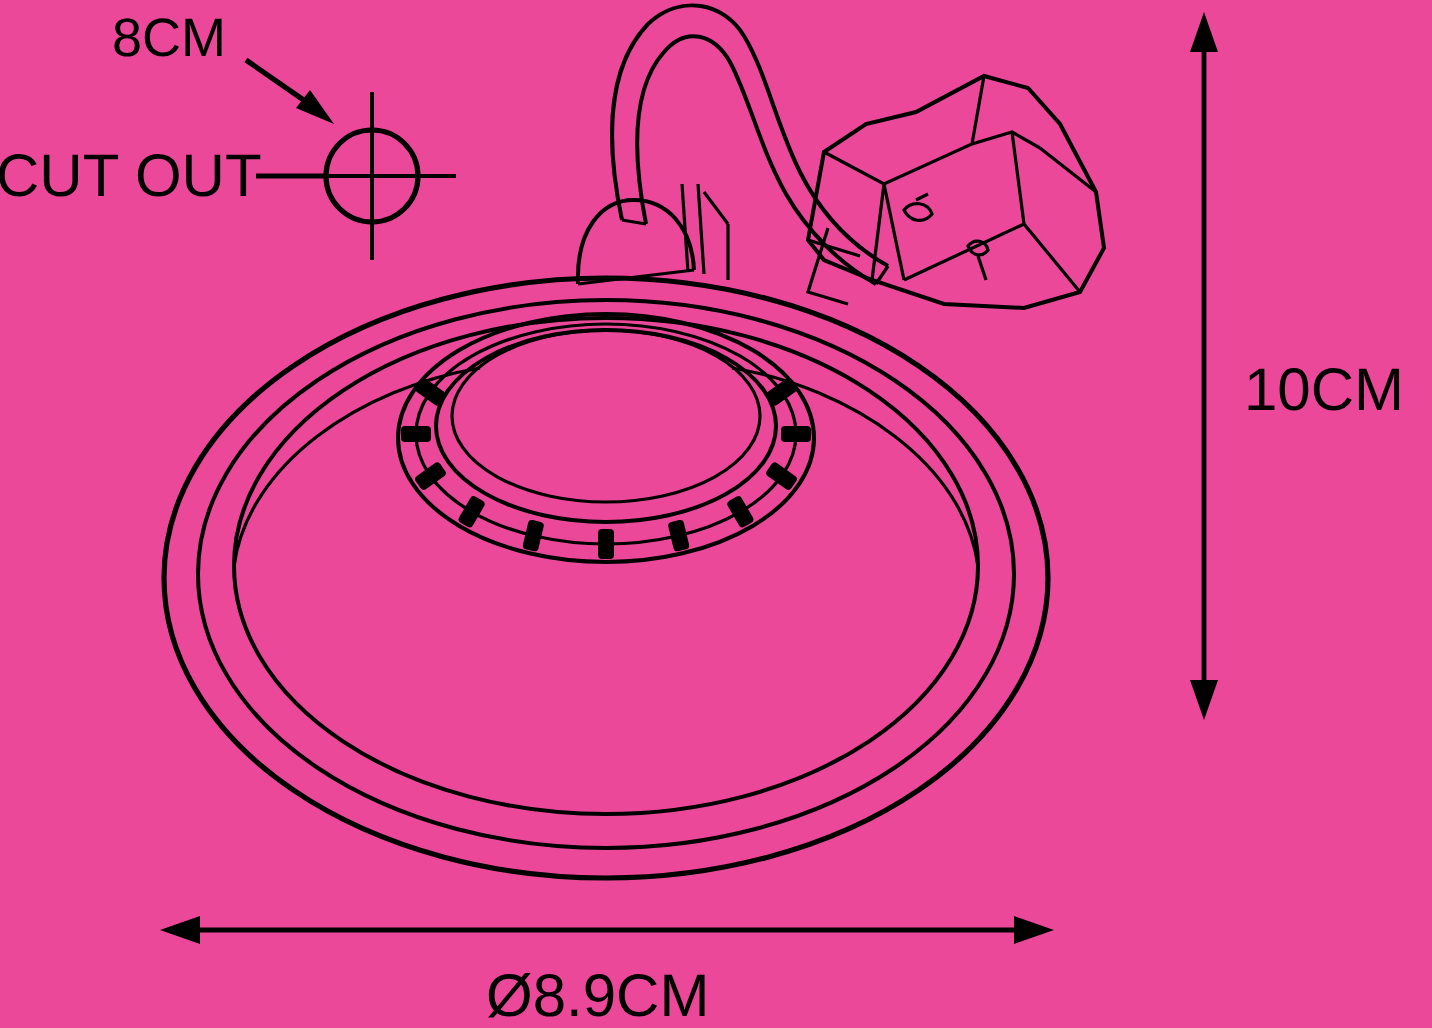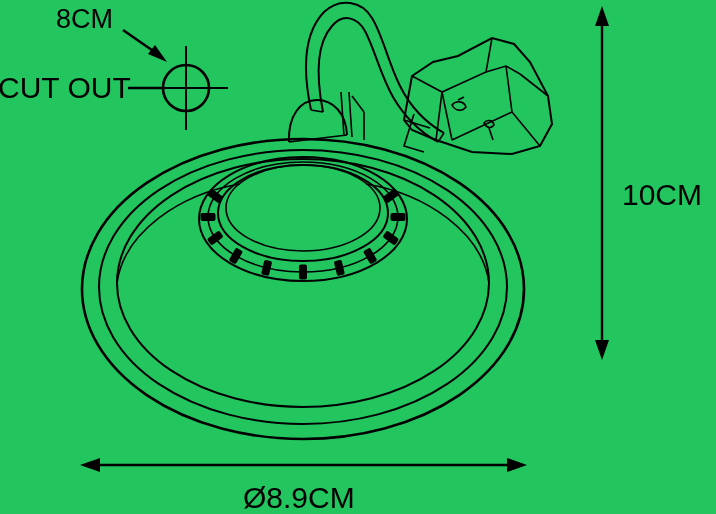--- a/index.html
+++ b/index.html
@@ -11,21 +11,21 @@
   body {
     font-family: "Liberation Sans", sans-serif;
     width: 716px;
     height: 514px;
     overflow: hidden;
   }
   #drawing-root {
     position: relative;
     width: 716px;
     height: 514px;
-    background: #22c55e;
+    background: #ec4899;
     text-decoration: underline;
   }
   svg#drawing-canvas {
     display: block;
     width: 716px;
     height: 514px;
   }
   .stroke-line {
     fill: none;
     stroke: #000000;

